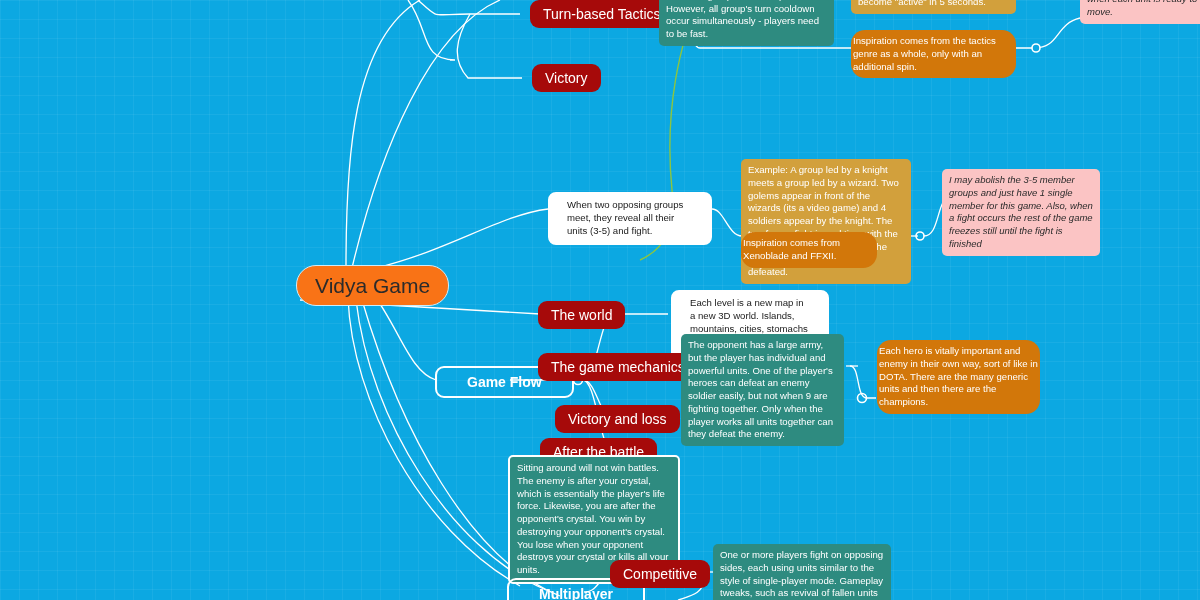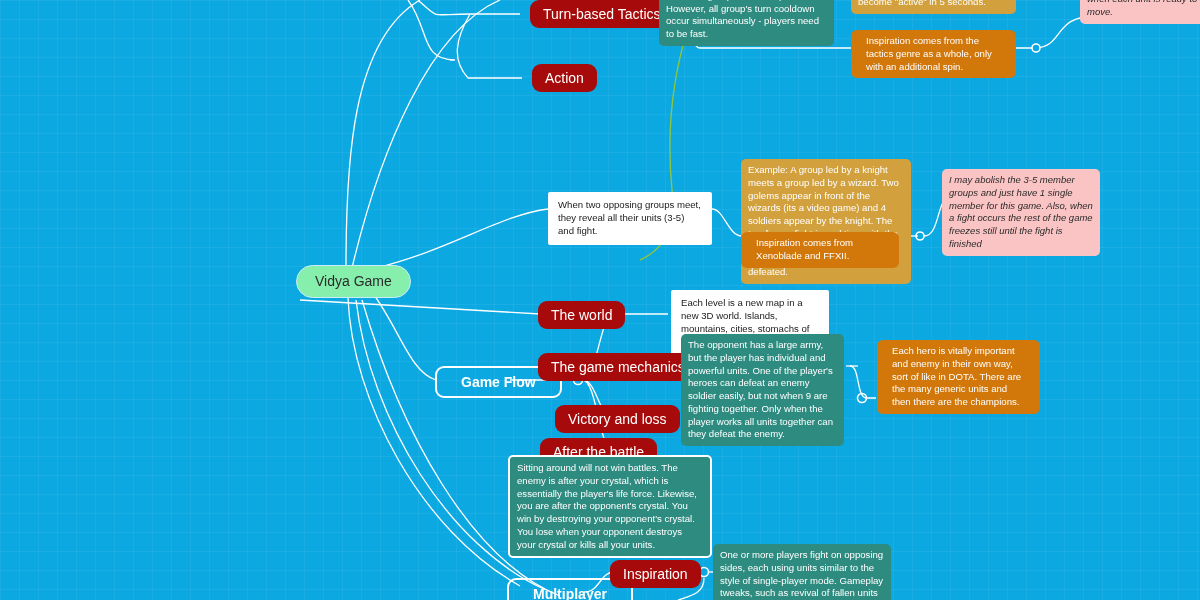--- a/index.html
+++ b/index.html
@@ -17,52 +17,52 @@
       linear-gradient(to bottom, rgba(255,255,255,.055) 1px, transparent 1px);
     background-size:19px 19px;
     pointer-events:none;
   }
   #connectors{position:absolute;inset:0;width:1200px;height:600px;}
 
   .node{position:absolute;box-sizing:border-box;}
 
   
   .root{
-    background:#86efac;color:#2B2B2B;border-radius:20px;
-    padding:8px 18px;font-size:14px;line-height:1.1;
+    background:#f97316;color:#2B2B2B;border-radius:20px;
+    padding:8px 18px;font-size:21px;line-height:1.1;
     border:1px solid #CBEDFB;white-space:nowrap;
   }
   
   .outlined{
     background:transparent;color:#FFFFFF;border:2px solid #FFFFFF;
-    border-radius:9px;padding:6px 24px;font-size:14px;line-height:1.15;
+    border-radius:9px;padding:6px 30px;font-size:14px;line-height:1.15;
     white-space:nowrap;font-weight:bold;
   }
   
   .red{
     background:#A60A0A;color:#FFFFFF;border-radius:9px;
     padding:6px 13px;font-size:14px;line-height:1.15;white-space:nowrap;
   }
   
   .teal{
     background:#2E8B80;color:#FFFFFF;border:2px solid #FFFFFF;
     border-radius:5px;padding:5px 7px;font-size:9.6px;line-height:1.33;
   }
   .teal.noborder{border:none;}
   .white{
     background:#FFFFFF;color:#1A1A1A;border:2px solid #FFFFFF;
-    border-radius:2px;padding:5px 8px;font-size:9.6px;line-height:1.35;
+    border-radius:8px;padding:5px 17px;font-size:9.6px;line-height:1.35;
   }
   .tan{
     background:#D2A03C;color:#FFFFFF;border-radius:5px;
     padding:5px 7px;font-size:9.6px;line-height:1.33;
   }
   .orange{
-    background:#D2770A;color:#FFFFFF;border-radius:6px;
-    padding:5px 15px;font-size:9.6px;line-height:1.33;
+    background:#D2770A;color:#FFFFFF;border-radius:14px;
+    padding:5px 2px;font-size:9.6px;line-height:1.33;
   }
   .pink{
     background:#FBC4C4;color:#2B2B2B;border-radius:5px;
     padding:5px 7px;font-size:9.5px;line-height:1.35;font-style:italic;
   }
 </style>
 </head>
 <body>
 
 <div id="grid-overlay"></div>
@@ -121,53 +121,53 @@
   </g>
   <g fill="none" stroke="#8CC63F" stroke-width="1.4">
     <path d="M700,0 C680,40 664,110 672,190 C676,232 662,250 640,260"></path>
   </g>
 </svg>
 
 <div class="node root" style="left:296px;top:265px;">Vidya Game</div>
 
 <div class="node red" style="left:530px;top:0px;text-align:right;">Turn-based Tactics</div>
 
-<div class="node red" style="left:532px;top:64px;">Action</div>
+<div class="node red" style="left:532px;top:64px;">Victory</div>
 
 <div class="node teal noborder" style="left:659px;top:-28px;width:175px;">There is a limit to how far and how fast each group can move per turn. However, all group's turn cooldown occur simultaneously - players need to be fast.</div>
 
 <div class="node tan" style="left:851px;top:-22px;width:165px;">another group. The first group will become "active" in 5 seconds.</div>
 
 <div class="node orange" style="left:851px;top:30px;width:165px;">Inspiration comes from the tactics genre as a whole, only with an additional spin.</div>
 
 <div class="node pink" style="left:1080px;top:-12px;width:125px;">when each unit is ready to move.</div>
 
 <div class="node white" style="left:548px;top:192px;width:164px;">When two opposing groups meet, they reveal all their units (3-5) and fight.</div>
 
 <div class="node tan" style="left:741px;top:159px;width:170px;">Example: A group led by a knight meets a group led by a wizard. Two golems appear in front of the wizards (its a video game) and 4 soldiers appear by the knight. The two forces fight in real time with the player controlling the leader. The fight ends once one force is defeated.</div>
 
-<div class="node orange" style="left:741px;top:232px;width:158px;">Inspiration comes from Xenoblade and FFXII.</div>
+<div class="node orange" style="left:741px;top:232px;width:136px;">Inspiration comes from Xenoblade and FFXII.</div>
 
 <div class="node pink" style="left:942px;top:169px;width:158px;">I may abolish the 3-5 member groups and just have 1 single member for this game. Also, when a fight occurs the rest of the game freezes still until the fight is finished</div>
 
 <div class="node outlined" style="left:435px;top:366px;">Game Flow</div>
 
 <div class="node red" style="left:538px;top:301px;">The world</div>
 
 <div class="node white" style="left:671px;top:290px;width:158px;">Each level is a new map in a new 3D world. Islands, mountains, cities, stomachs of flying dead fish. No two maps are the same.</div>
 
 <div class="node red" style="left:538px;top:353px;">The game mechanics</div>
 
 <div class="node teal noborder" style="left:681px;top:334px;width:163px;">The opponent has a large army, but the player has individual and powerful units. One of the player's heroes can defeat an enemy soldier easily, but not when 9 are fighting together. Only when the player works all units together can they defeat the enemy.</div>
 
 <div class="node orange" style="left:877px;top:340px;width:163px;">Each hero is vitally important and enemy in their own way, sort of like in DOTA. There are the many generic units and then there are the champions.</div>
 
 <div class="node red" style="left:540px;top:405px;margin-left:15px;">Victory and loss</div>
 
 <div class="node red" style="left:540px;top:438px;">After the battle</div>
 
-<div class="node teal" style="left:508px;top:455px;width:204px;">Sitting around will not win battles. The enemy is after your crystal, which is essentially the player's life force. Likewise, you are after the opponent's crystal. You win by destroying your opponent's crystal. You lose when your opponent destroys your crystal or kills all your units.</div>
+<div class="node teal" style="left:508px;top:455px;width:172px;">Sitting around will not win battles. The enemy is after your crystal, which is essentially the player's life force. Likewise, you are after the opponent's crystal. You win by destroying your opponent's crystal. You lose when your opponent destroys your crystal or kills all your units.</div>
 
 <div class="node outlined" style="left:507px;top:578px;">Multiplayer</div>
 
-<div class="node red" style="left:610px;top:560px;">Inspiration</div>
+<div class="node red" style="left:610px;top:560px;">Competitive</div>
 
 <div class="node teal noborder" style="left:713px;top:544px;width:178px;">One or more players fight on opposing sides, each using units similar to the style of single-player mode. Gameplay tweaks, such as revival of fallen units need to be implemented for balance</div>
 
 </body></html>

